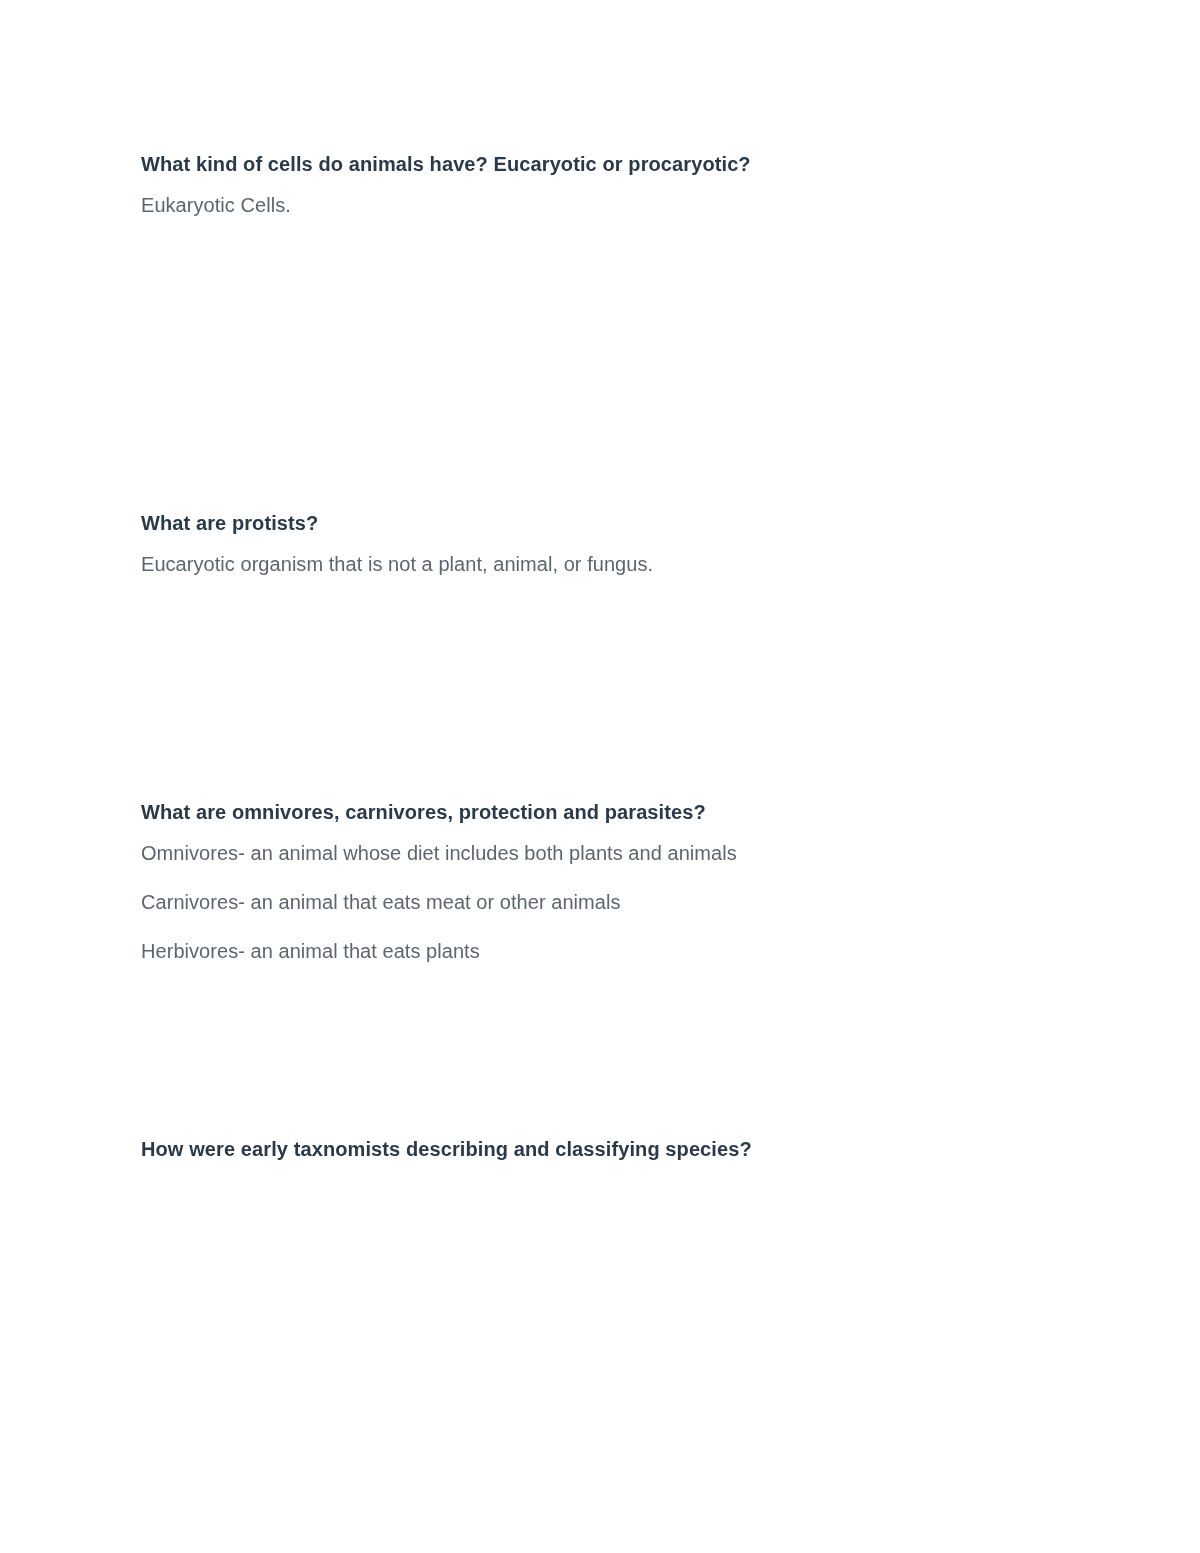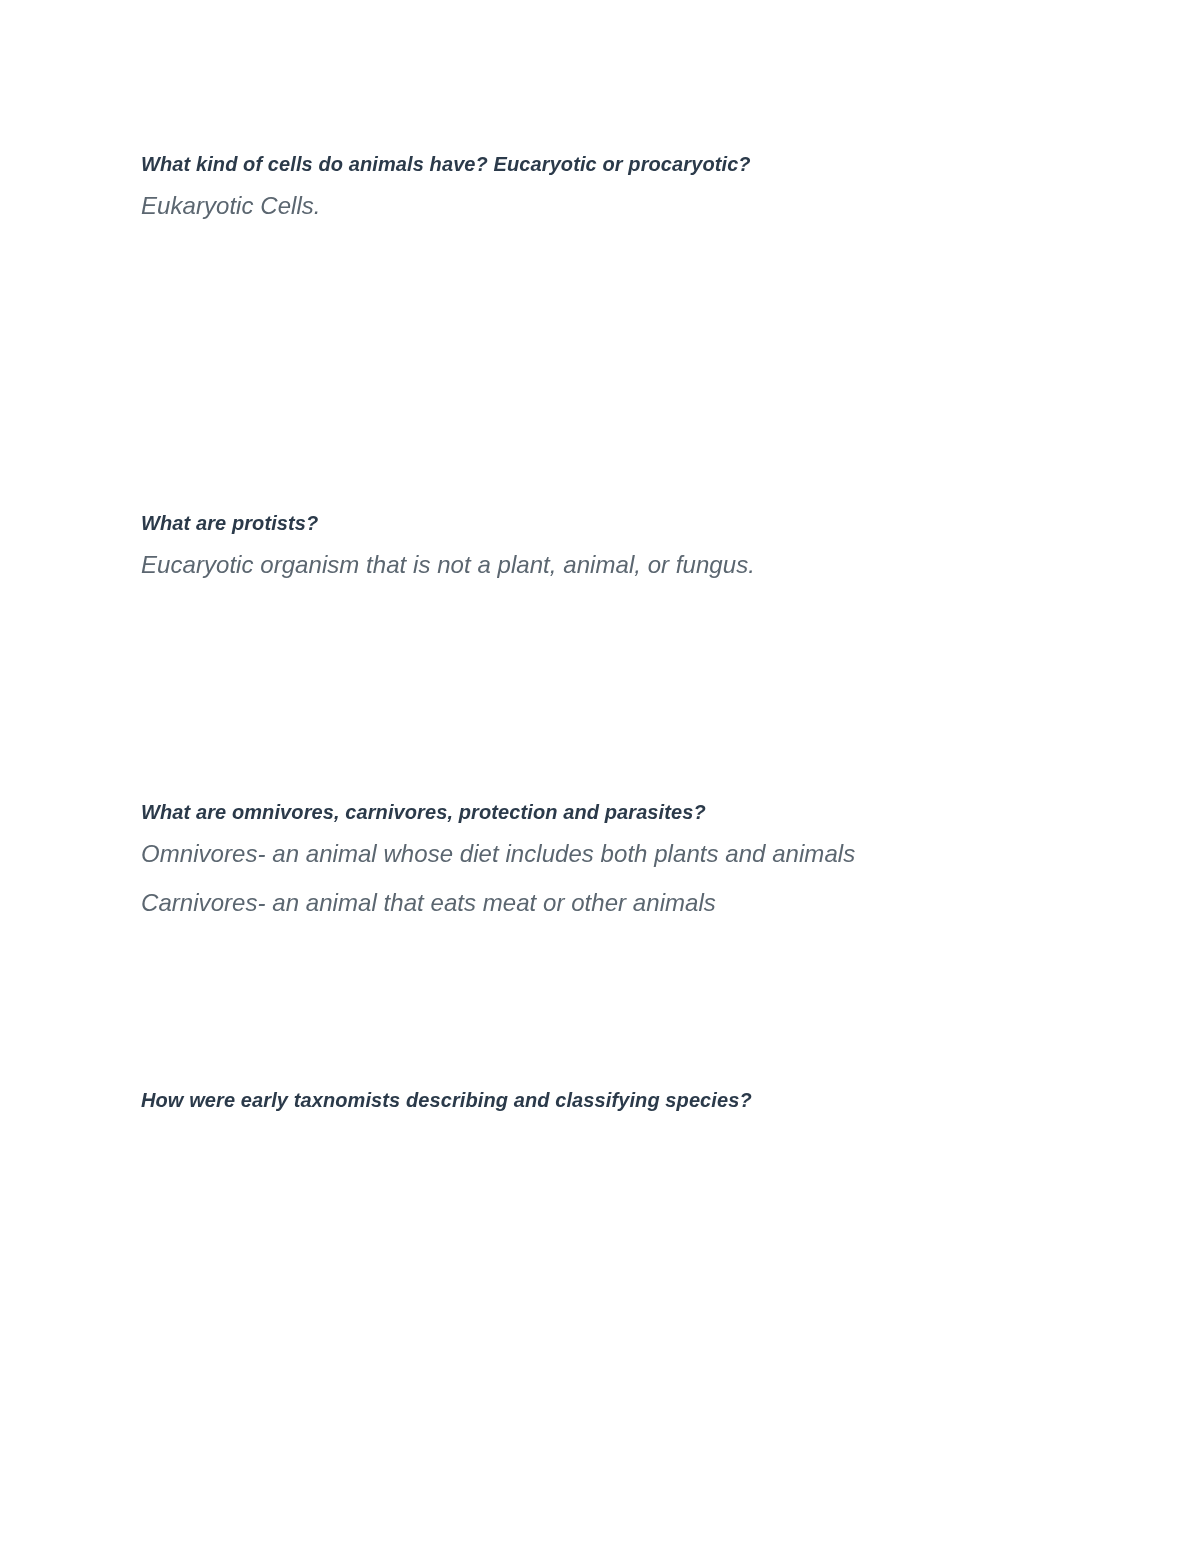--- a/index.html
+++ b/index.html
@@ -22,39 +22,38 @@
     height: 1553px;
     background: #ffffff;
     box-sizing: border-box;
   }
 
   .content {
     position: absolute;
     left: 141px;
     top: 150px;
     width: 872px;
-    font-style: italic;
   }
 
   .qa-block {
     margin: 0;
     padding: 0;
   }
 
   .question {
     font-size: 20px;
     font-weight: bold;
     color: #2b3a4a;
     line-height: 28px;
     letter-spacing: 0.1px;
     margin: 0 0 12px 0;
   }
 
   .answer {
-    font-size: 24px;
+    font-size: 20px;
     font-weight: normal;
     color: #5b6670;
     line-height: 31px;
     letter-spacing: 0.05px;
     margin: 0 0 18px 0;
   }
 
   .answer:last-child {
     margin-bottom: 0;
   }
@@ -85,20 +84,21 @@
       <h2 class="question">What are protists?</h2>
       <p class="answer">Eucaryotic organism that is not a plant, animal, or fungus.</p>
     </section>
 
     <div class="gap-3"></div>
 
     <section class="qa-block">
       <h2 class="question">What are omnivores, carnivores, protection and parasites?</h2>
       <p class="answer">Omnivores- an animal whose diet includes both plants and animals</p>
       <p class="answer">Carnivores- an animal that eats meat or other animals</p>
+      <p class="answer">Herbivores- an animal that eats plants</p>
     </section>
 
     <div class="gap-4"></div>
 
     <section class="qa-block">
       <h2 class="question">How were early taxnomists describing and classifying species?</h2>
     </section>
 
   </div>
 </div>

